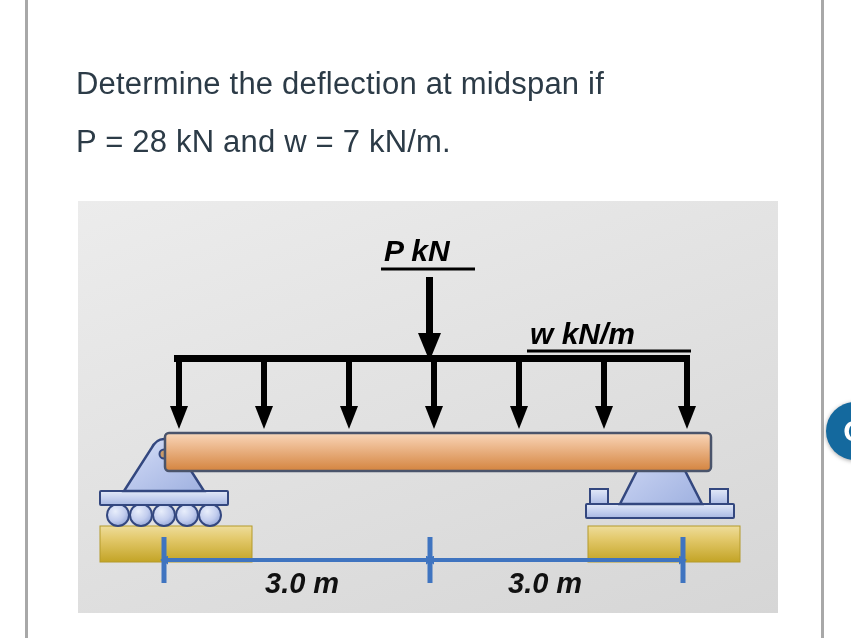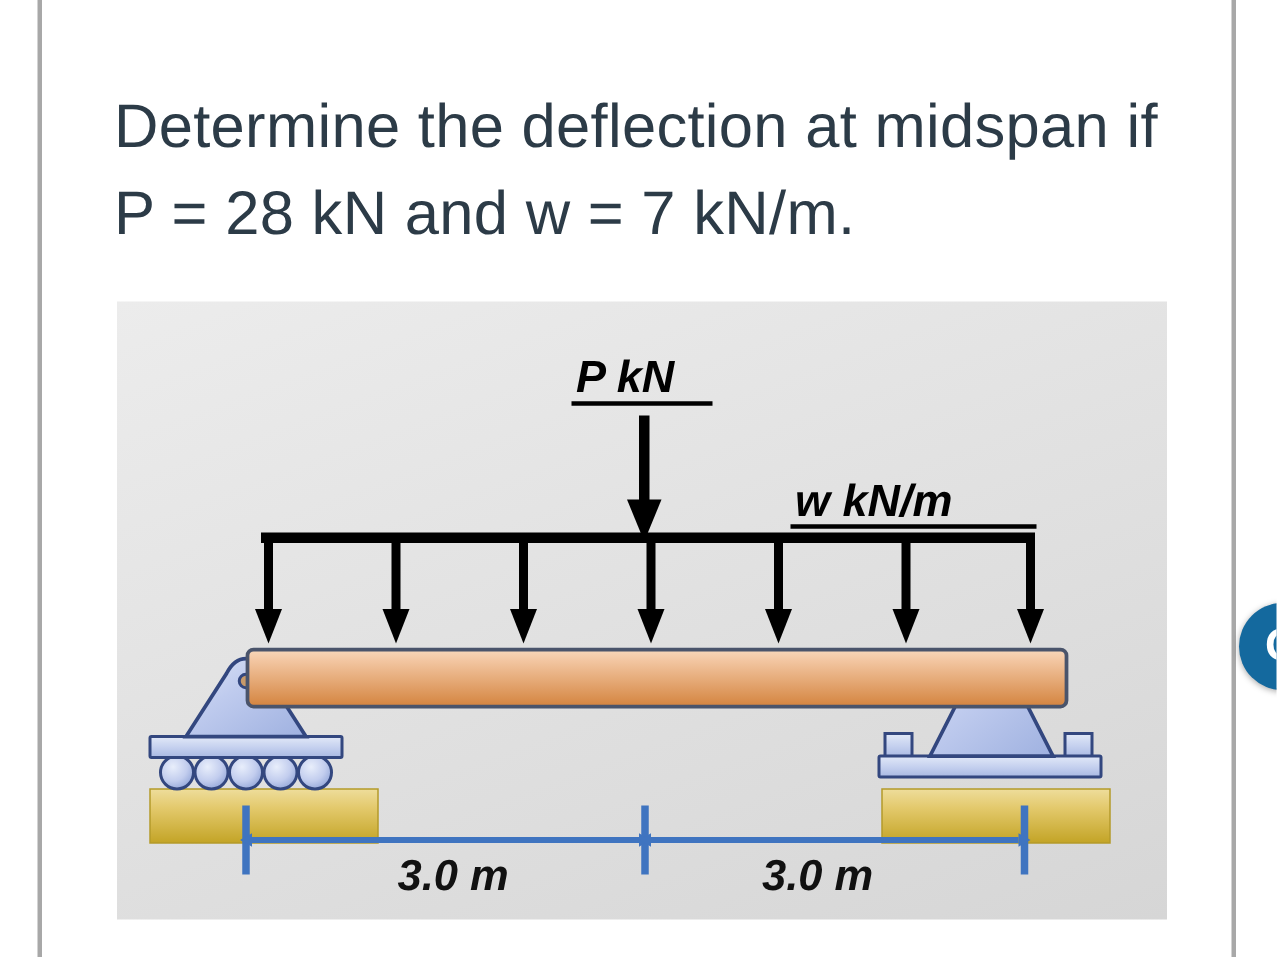--- a/index.html
+++ b/index.html
@@ -26,21 +26,21 @@
   #rule-left  { left: 25px; }
   #rule-right { left: 821px; }
 
   
   #prompt {
     position: absolute;
     left: 76px;
     top: 55px;
     width: 700px;
     color: #2c3b47;
-    font-size: 41px;
+    font-size: 31px;
     line-height: 58px;
     font-weight: 300;
     letter-spacing: 0.2px;
     white-space: pre-line;
   }
 
   
   #figure {
     position: absolute;
     left: 78px;

